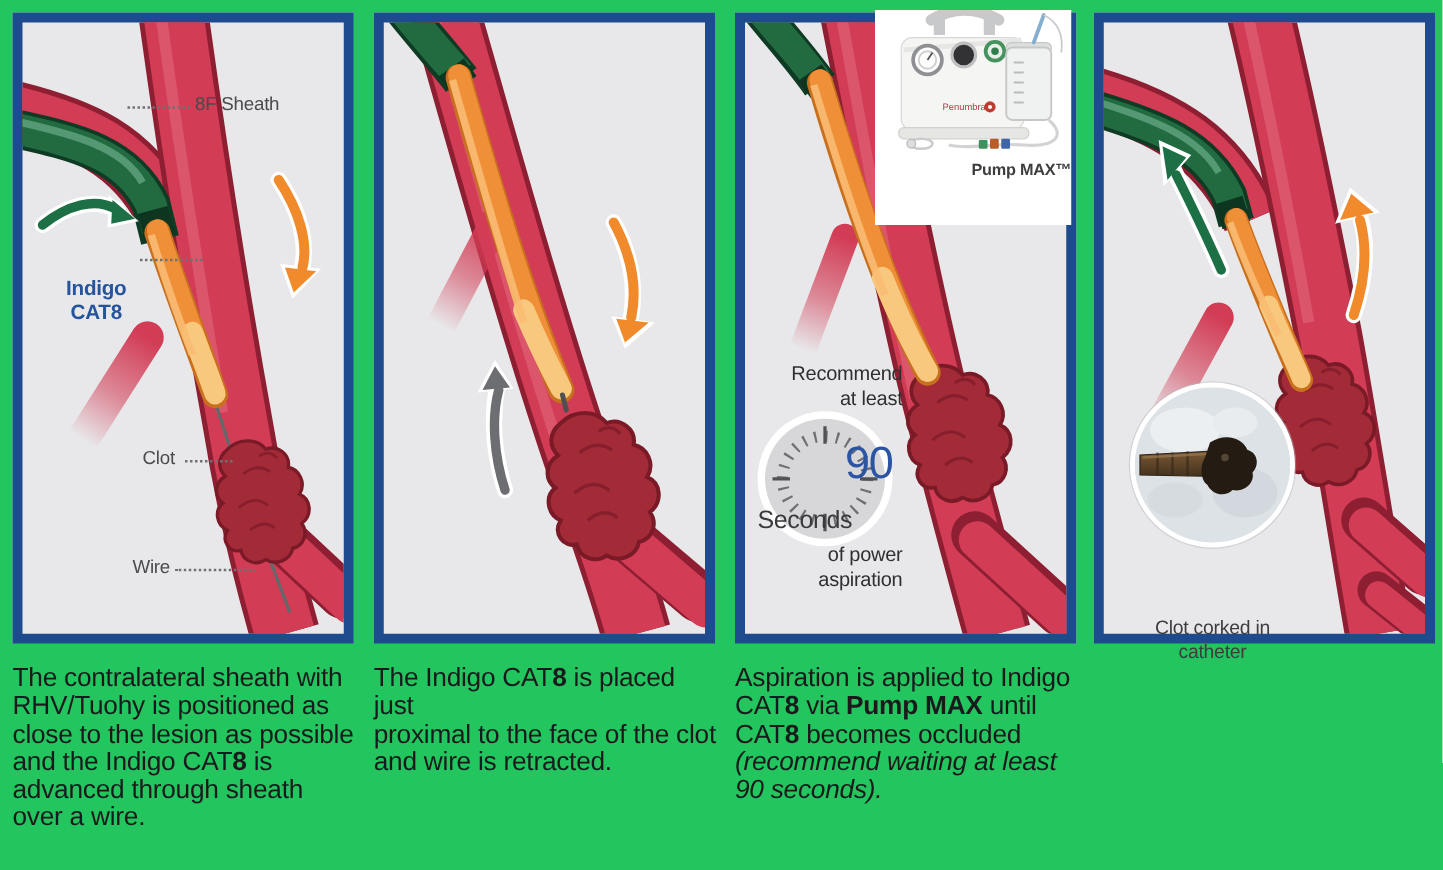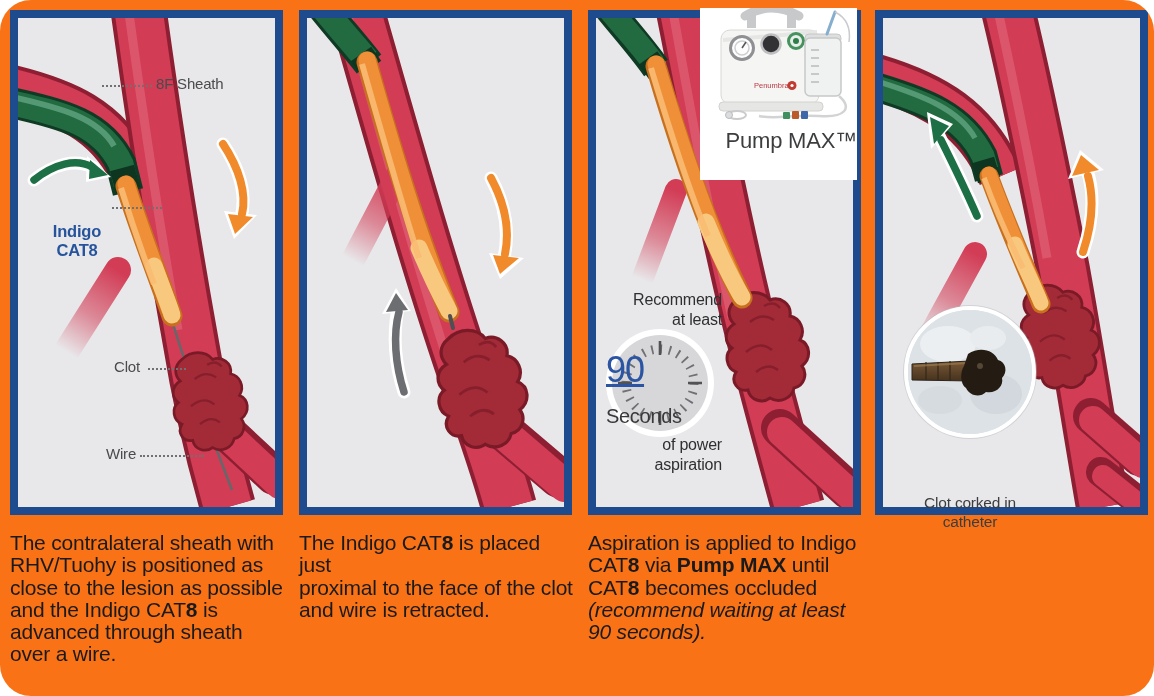--- a/index.html
+++ b/index.html
@@ -1,38 +1,38 @@
 <!DOCTYPE html>
 <html><head>
 <meta charset="utf-8">
 <style>
   html,body{margin:0;padding:0;background:#ffffff;}
   body{font-family:"Liberation Sans",sans-serif;}
-  .canvas{position:relative;width:1154px;height:696px;background:#f97316;overflow:hidden;border-radius:31px;}
+  .canvas{position:relative;width:1154px;height:696px;background:#22c55e;overflow:hidden;}
   .step{position:absolute;top:10px;width:273px;}
   .step1{left:10px}.step2{left:299px}.step3{left:588px}.step4{left:875px}
   .frame{position:relative;width:273px;height:505px;border:8px solid #1d4b8e;background:#e8e8ea;box-sizing:border-box;}
   .art{position:absolute;left:0;top:0;width:257px;height:489px;display:block;}
   .overlay{position:absolute;font-size:15px;color:#4a4b4d;letter-spacing:-0.2px;white-space:nowrap;}
   .dots{position:absolute;height:0;border-top:2px dotted #6f7072;}
   .device-label{position:absolute;left:26px;top:164px;width:66px;text-align:center;color:#26549c;
     font-weight:700;font-size:16.5px;line-height:19px;letter-spacing:-0.2px;margin-top:40px;}
   .caption{margin-top:17px;width:278px;font-size:21px;line-height:22.3px;color:#1a1a1c;letter-spacing:-0.2px;}
   .caption .b{font-weight:700}
   .caption .i{font-style:italic}
   
   .pump-box{position:absolute;left:104px;top:-10px;right:-4px;height:172px;background:#ffffff;z-index:3;
     display:flex;flex-direction:column;align-items:flex-end;}
-  .pump-label{margin-top:2px;font-size:22px;color:#3c3d3f;letter-spacing:-0.2px;}
+  .pump-label{margin-top:2px;font-size:13px;color:#3c3d3f;letter-spacing:-0.2px;font-weight:bold;}
   .center-text{position:absolute;left:4px;width:122px;text-align:right;font-size:16px;line-height:19.5px;color:#2e2f31;letter-spacing:-0.2px;}
   
   .timer{position:absolute;left:10px;top:311px;width:108px;height:108px;border-radius:50%;background:#ffffff;z-index:2;}
   .timer-face{position:absolute;left:6px;top:6px;width:96px;height:96px;border-radius:50%;background:#d7d7d9;}
   .timer-ticks{position:absolute;left:6px;top:6px;width:96px;height:96px;}
-  .timer-value{position:absolute;left:0;top:20px;width:100%;text-align:left;font-size:36px;color:#2b55a3;letter-spacing:-1px;text-decoration:underline;}
+  .timer-value{position:absolute;left:0;top:20px;width:100%;text-align:right;font-size:36px;color:#2b55a3;letter-spacing:-1px;}
   .timer-unit{position:absolute;left:0;top:76px;width:100%;font-size:20px;color:#39393b;letter-spacing:-0.3px;}
   
   .inset{position:absolute;left:21px;top:288px;width:124px;height:124px;border:4px solid #ffffff;border-radius:50%;
     background:#dde2e6;overflow:hidden;z-index:2;box-shadow:0 0 0 1px rgba(180,185,190,.45);}
   .inset svg{display:block}
   .inset-label{position:absolute;left:21px;top:432px;width:132px;text-align:center;font-size:15.5px;line-height:19px;color:#3c3d3f;letter-spacing:-0.2px;margin-top:43px;}
 </style>
 </head>
 <body>
 

